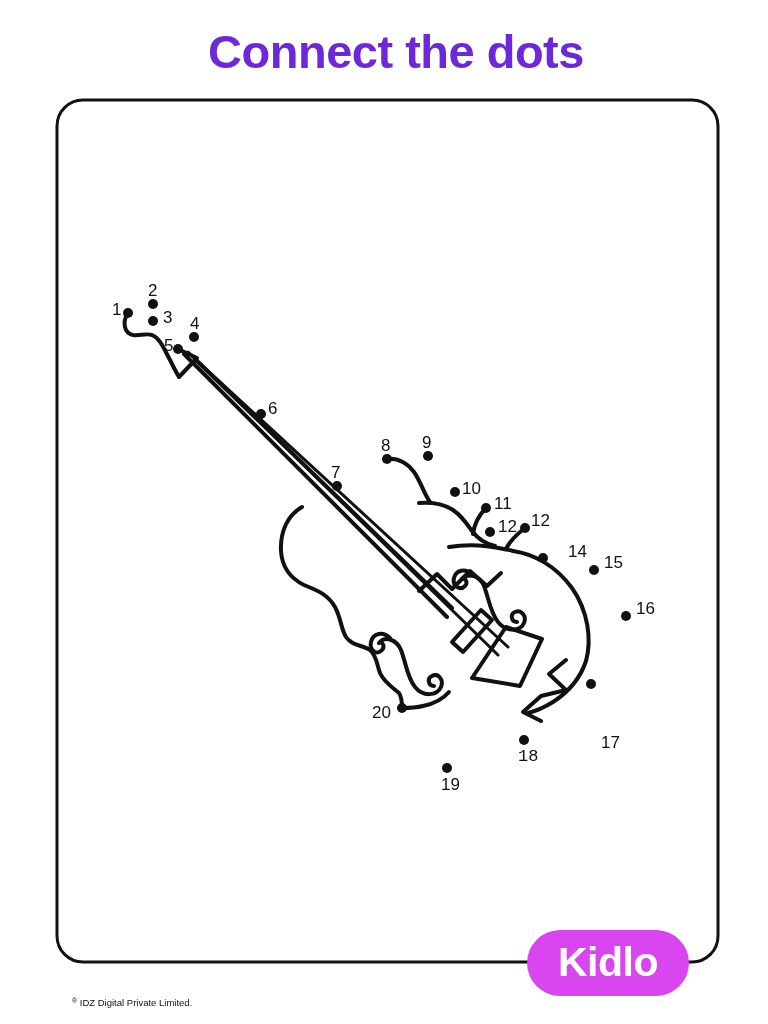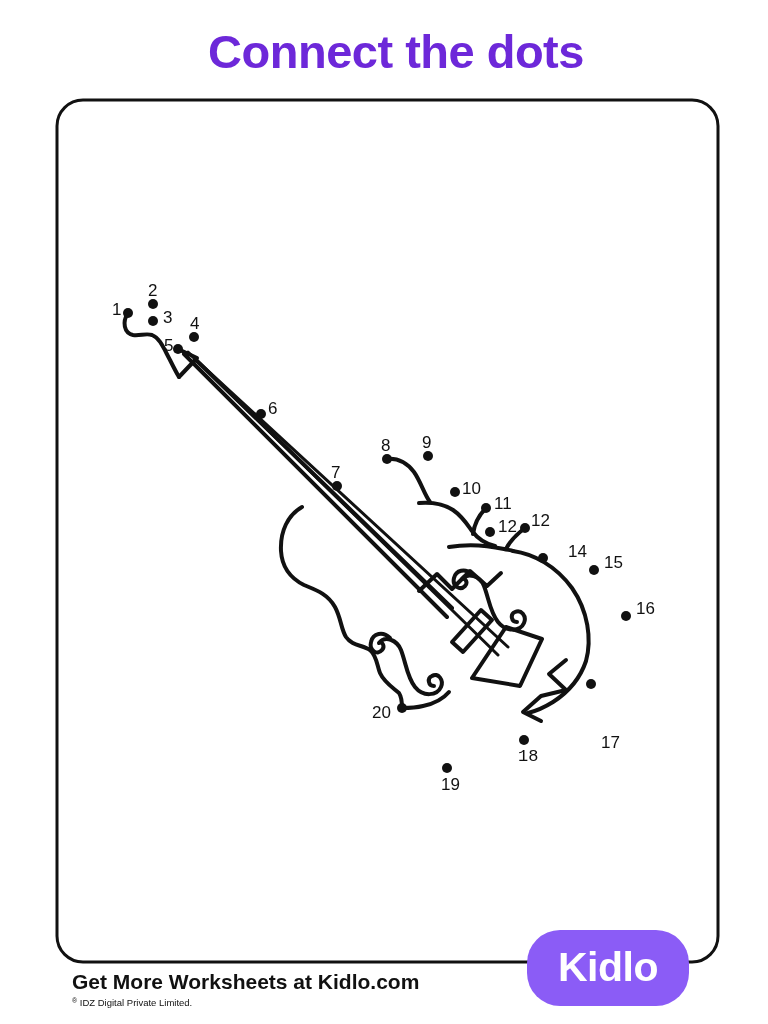--- a/index.html
+++ b/index.html
@@ -55,22 +55,22 @@
   }
   .footer-copyright .reg {
     font-size: 7px;
     vertical-align: 3px;
   }
   .kidlo-logo {
     position: absolute;
     left: 527px;
     top: 930px;
     width: 162px;
-    height: 76px;
-    background: #8b5cf6;
+    height: 66px;
+    background: #d946ef;
     border-radius: 33px;
     display: flex;
     align-items: center;
     justify-content: center;
   }
   .kidlo-logo .kidlo-text {
     color: #ffffff;
     font-size: 41px;
     font-weight: bold;
     letter-spacing: -0.5px;
@@ -214,20 +214,19 @@
       <div class="dot-num" style="left: 601px; top: 694px; margin-top: 40px;">17</div>
       <div class="dot-num" style="left: 518px; top: 748px; font-family: Liberation Mono, monospace;">18</div>
       <div class="dot-num" style="left: 441px; top: 776px;">19</div>
       <div class="dot-num" style="left: 372px; top: 704px;">20</div>
     </div>
 
   <div class="kidlo-logo">
     <span class="kidlo-text">Kidlo</span>
   </div>
 
-  <div class="footer-cta">Get More Worksheets at Kidlo.com</div>
 
   <div class="footer-copyright">
     <span class="reg">®</span>
     <span>IDZ Digital Private Limited.</span>
   </div>
 
 </div>
 
 </body></html>

